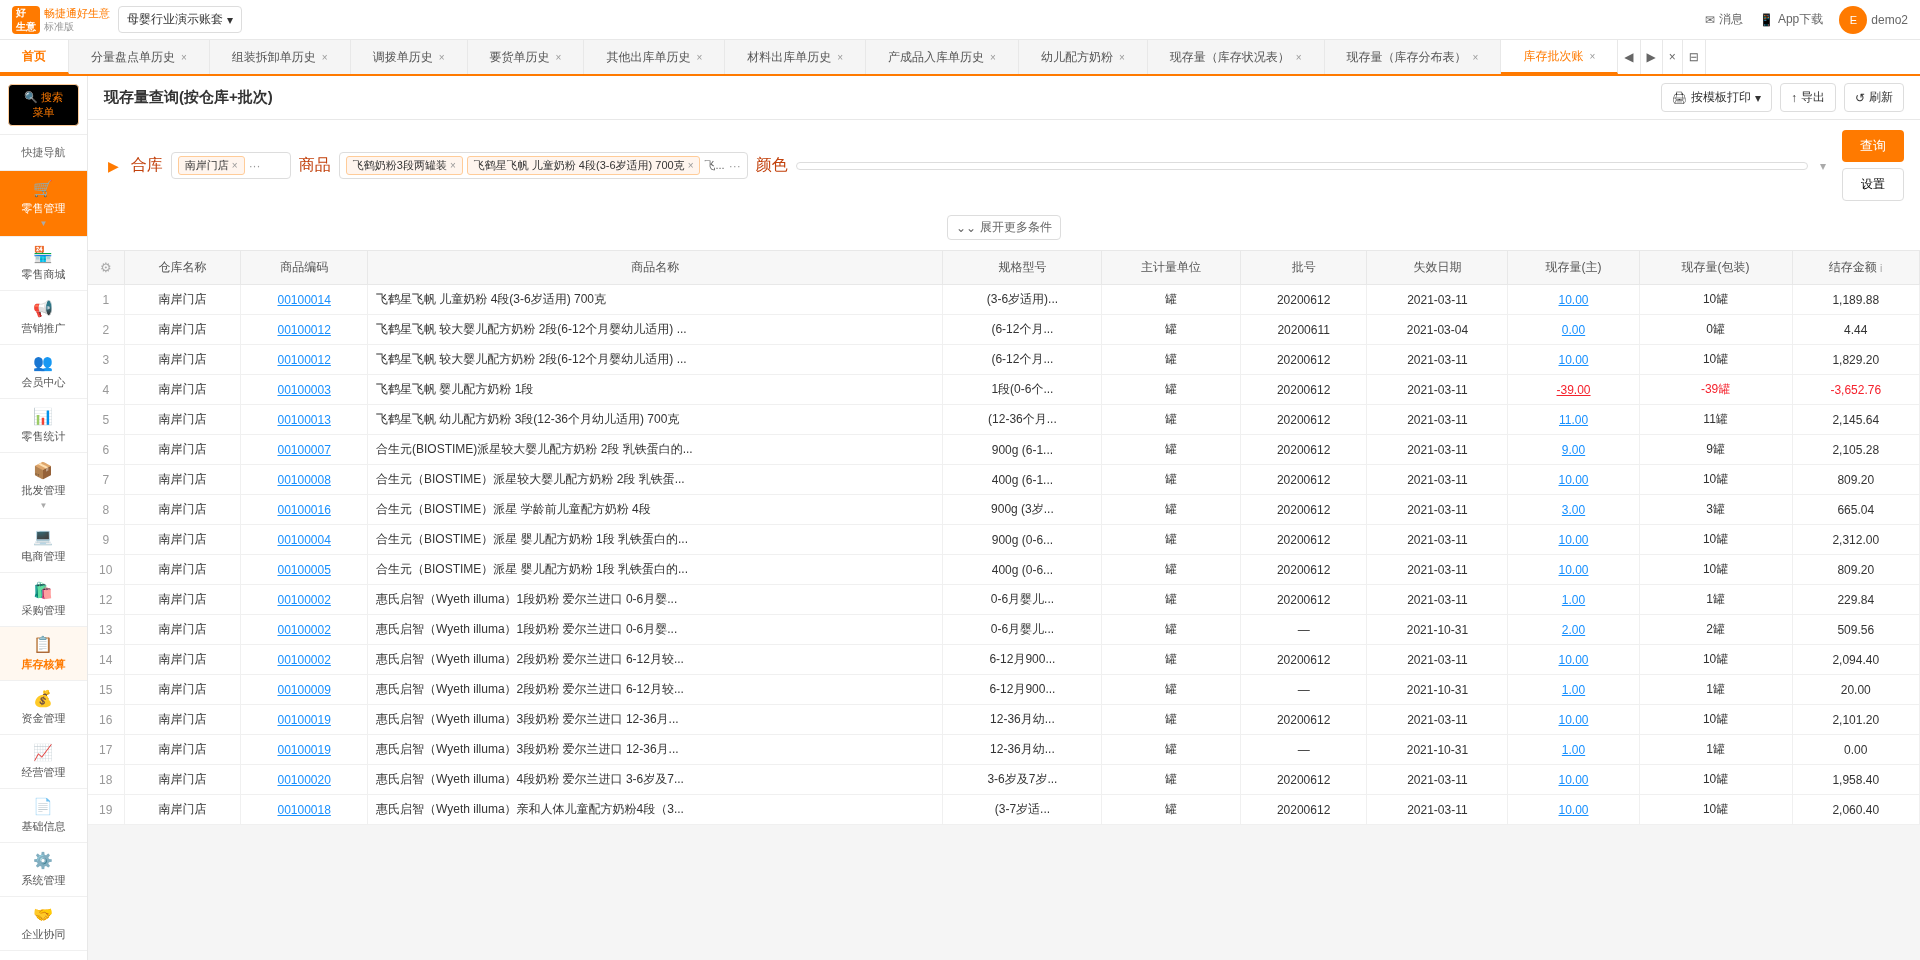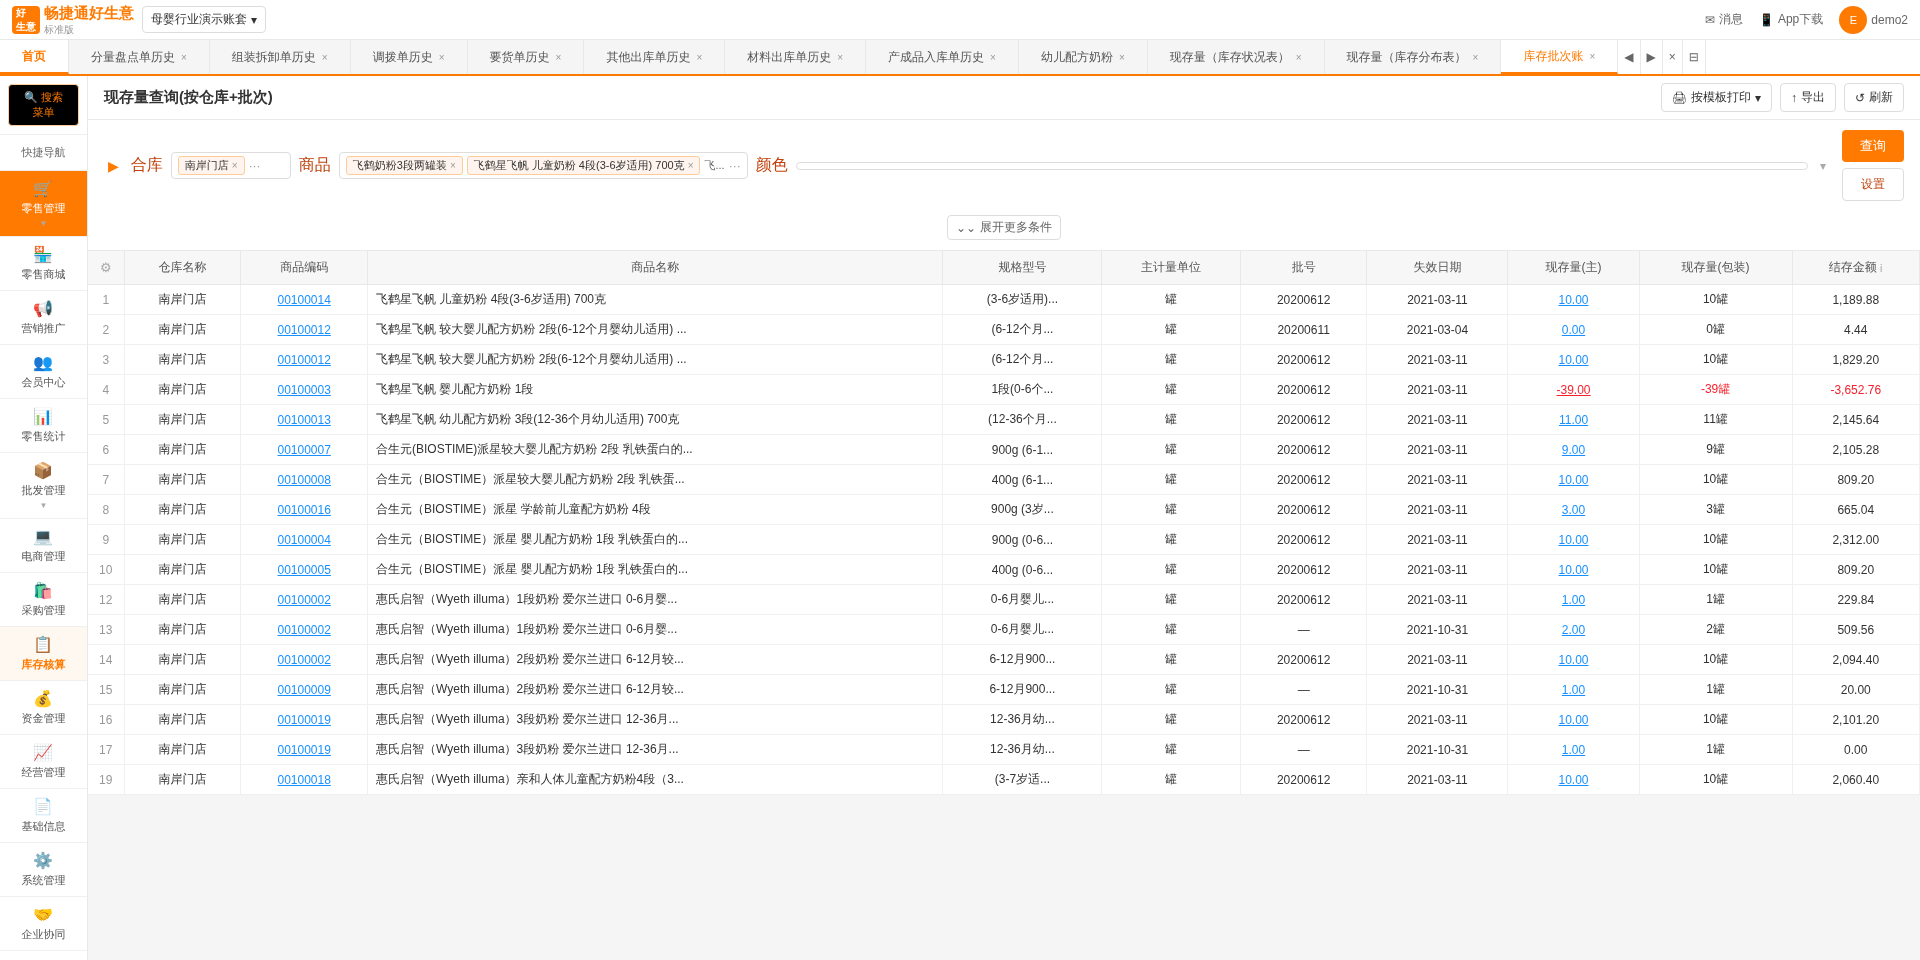--- a/index.html
+++ b/index.html
@@ -167,39 +167,39 @@
     }
     .td-left { text-align: left; }
     .td-number { color: #1890ff; text-decoration: underline; cursor: pointer; }
     .td-neg { color: #f5222d; }
     .summary-row td { background: #fffbf5; font-weight: bold; border-top: 1px solid #e8e8e8; }
     .btn-query {
       background: #ff7a00; color: #fff; border: none; border-radius: 4px;
       padding: 7px 18px; font-size: 13px; cursor: pointer; white-space: nowrap;
     }
     .btn-settings {
-      background: #fff; color: #c2410c; border: 1px solid #ddd; border-radius: 4px;
+      background: #fff; color: #000000; border: 1px solid #ddd; border-radius: 4px;
       padding: 7px 14px; font-size: 12px; cursor: pointer; white-space: nowrap; margin-top: 2px;
     }
     .query-btn-group { display: flex; flex-direction: column; align-items: stretch; gap: 4px; margin-left: 8px; }
     .th-icon { display: inline-flex; align-items: center; gap: 3px; }
     .info-icon { color: #aaa; font-size: 11px; cursor: pointer; }
     .gear-icon { font-size: 13px; color: #aaa; cursor: pointer; }
     .row-num { color: #999; }
     .expand-arrow { color: #ff7a00; font-size: 14px; cursor: pointer; padding: 0 4px; }
   </style>
 </head>
 <body>
 
 <div class="top-bar">
   <div class="top-bar-left">
     <div class="logo-area">
       <div class="logo-icon">好<br>生意</div>
       <div style="display:flex;flex-direction:column;line-height:1.3;">
-        <span style="font-size:15px;color:#ff7a00;font-weight:bold;">畅捷通好生意</span>
+        <span style="font-size:11px;color:#ff7a00;font-weight:normal;">畅捷通好生意</span>
         <span style="font-size:10px;color:#999;">标准版</span>
       </div>
     </div>
     <div class="dropdown-selector">
       <span>母婴行业演示账套</span>
       <span>▾</span>
     </div>
   </div>
   <div class="top-bar-right">
     <div class="top-bar-action">
@@ -641,20 +641,33 @@
     <td class="td-left" style="max-width:320px;overflow:hidden;text-overflow:ellipsis;">惠氏启智（Wyeth illuma）3段奶粉 爱尔兰进口 12-36月...</td>
     <td>12-36月幼...</td>
     <td>罐</td>
     <td>—</td>
     <td>2021-10-31</td>
     <td class="td-number ">1.00</td>
     <td class="">1罐</td>
     <td class="">0.00</td>
   </tr>
             <tr>
+    <td class="row-num">18</td>
+    <td>南岸门店</td>
+    <td class="td-number">00100020</td>
+    <td class="td-left" style="max-width:320px;overflow:hidden;text-overflow:ellipsis;">惠氏启智（Wyeth illuma）4段奶粉 爱尔兰进口 3-6岁及7...</td>
+    <td>3-6岁及7岁...</td>
+    <td>罐</td>
+    <td>20200612</td>
+    <td>2021-03-11</td>
+    <td class="td-number ">10.00</td>
+    <td class="">10罐</td>
+    <td class="">1,958.40</td>
+  </tr>
+            <tr>
     <td class="row-num">19</td>
     <td>南岸门店</td>
     <td class="td-number">00100018</td>
     <td class="td-left" style="max-width:320px;overflow:hidden;text-overflow:ellipsis;">惠氏启智（Wyeth illuma）亲和人体儿童配方奶粉4段（3...</td>
     <td>(3-7岁适...</td>
     <td>罐</td>
     <td>20200612</td>
     <td>2021-03-11</td>
     <td class="td-number ">10.00</td>
     <td class="">10罐</td>

